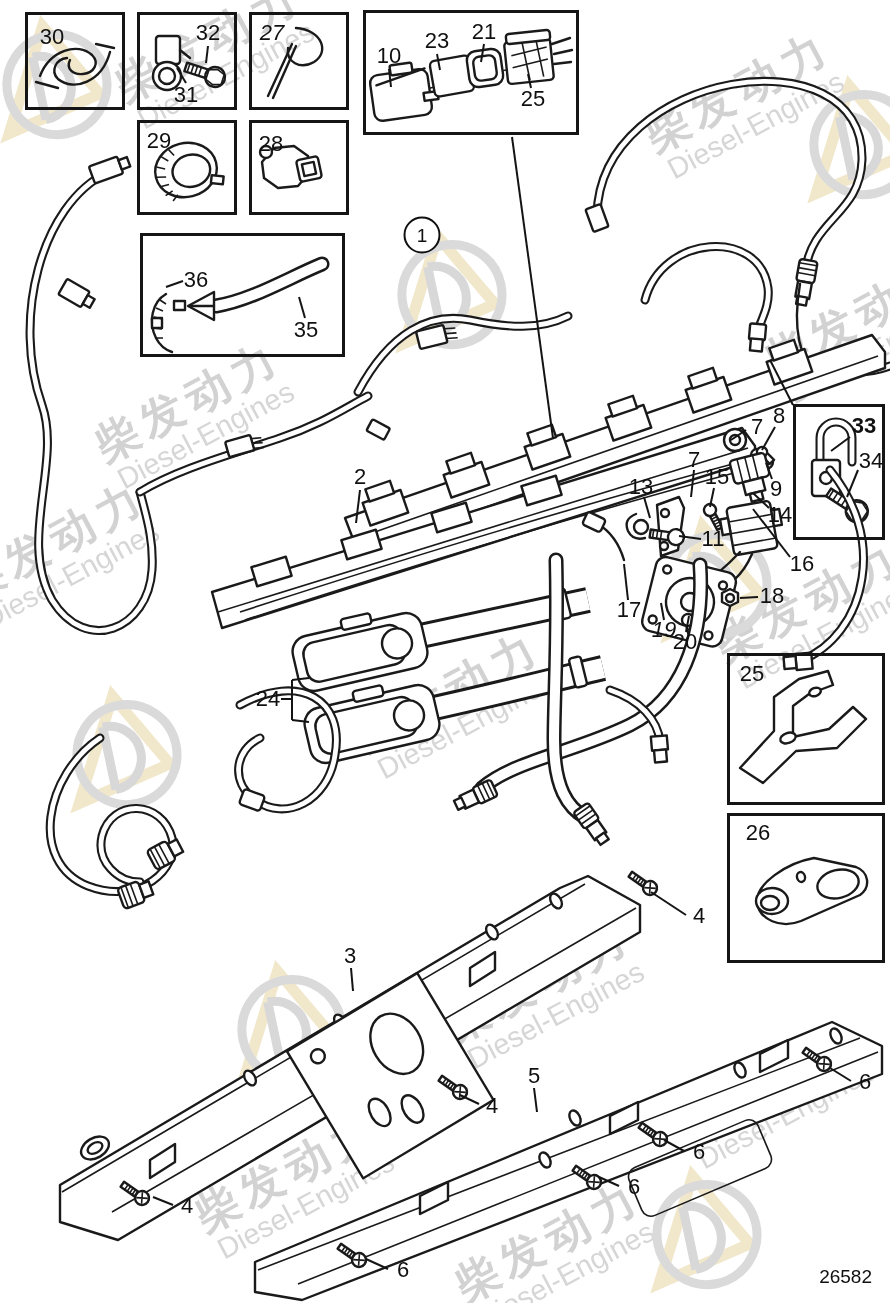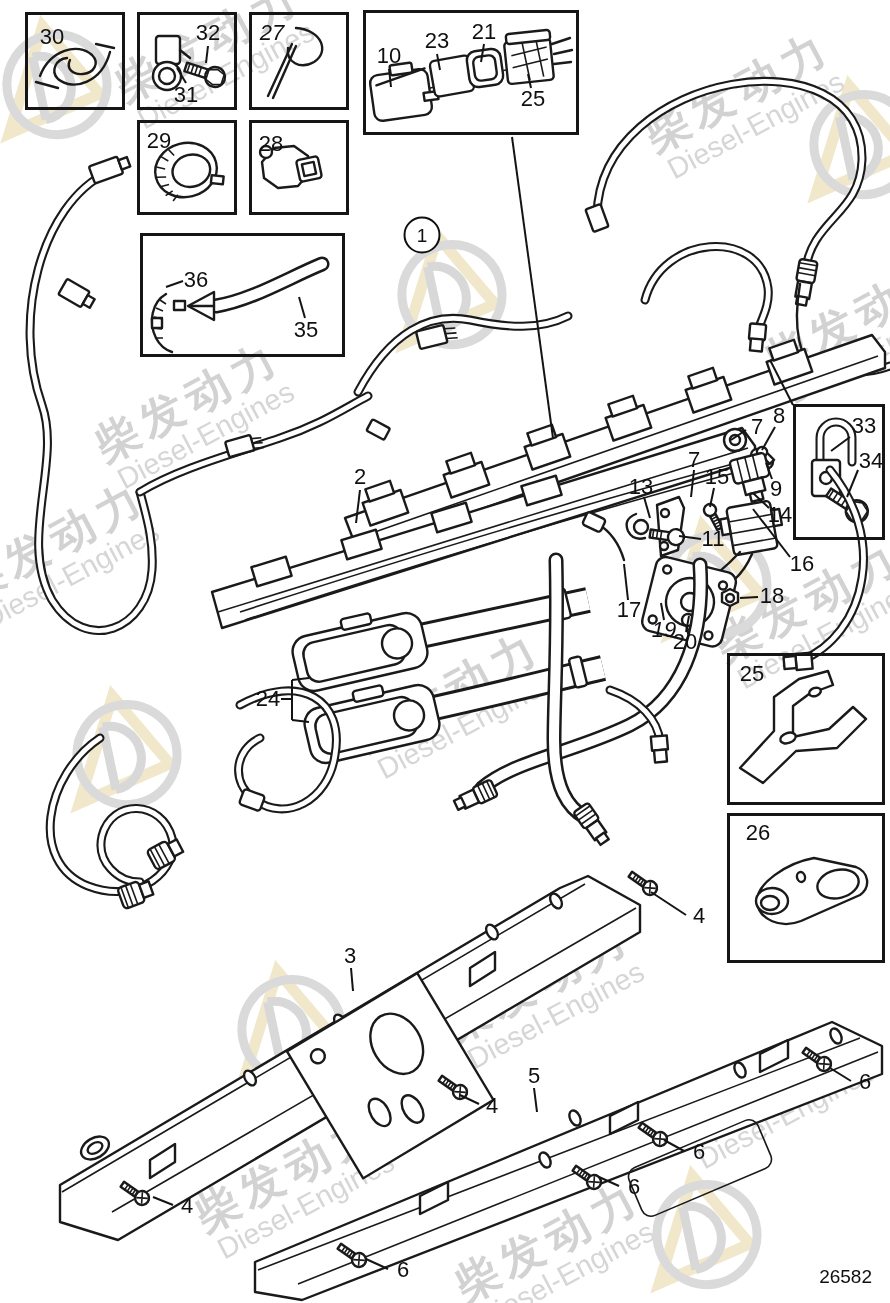--- a/index.html
+++ b/index.html
@@ -609,20 +609,20 @@
       <div class="callout" style="left: 437px; top: 41px; text-align: center;">23</div>
       <div class="callout" style="left: 268px; top: 699px;">24</div>
       <div class="callout" style="left: 752px; top: 674px;">25</div>
       <div class="callout" style="left: 758px; top: 833px;">26</div>
       <div class="callout" style="left: 272px; top: 33px; font-style: italic;">27</div>
       <div class="callout" style="left: 271px; top: 144px;">28</div>
       <div class="callout" style="left: 159px; top: 141px;">29</div>
       <div class="callout" style="left: 52px; top: 37px;">30</div>
       <div class="callout" style="left: 186px; top: 95px;">31</div>
       <div class="callout" style="left: 208px; top: 33px;">32</div>
-      <div class="callout" style="left: 864px; top: 426px;">33</div>
+      <div class="callout" style="left: 864px; top: 426px; font-weight: bold;">33</div>
       <div class="callout" style="left: 871px; top: 461px;">34</div>
       <div class="callout" style="left: 306px; top: 330px;">35</div>
       <div class="callout" style="left: 196px; top: 280px;">36</div>
     </div>
 
   <div class="partnum">26582</div>
 </div>
 
 </body></html>

